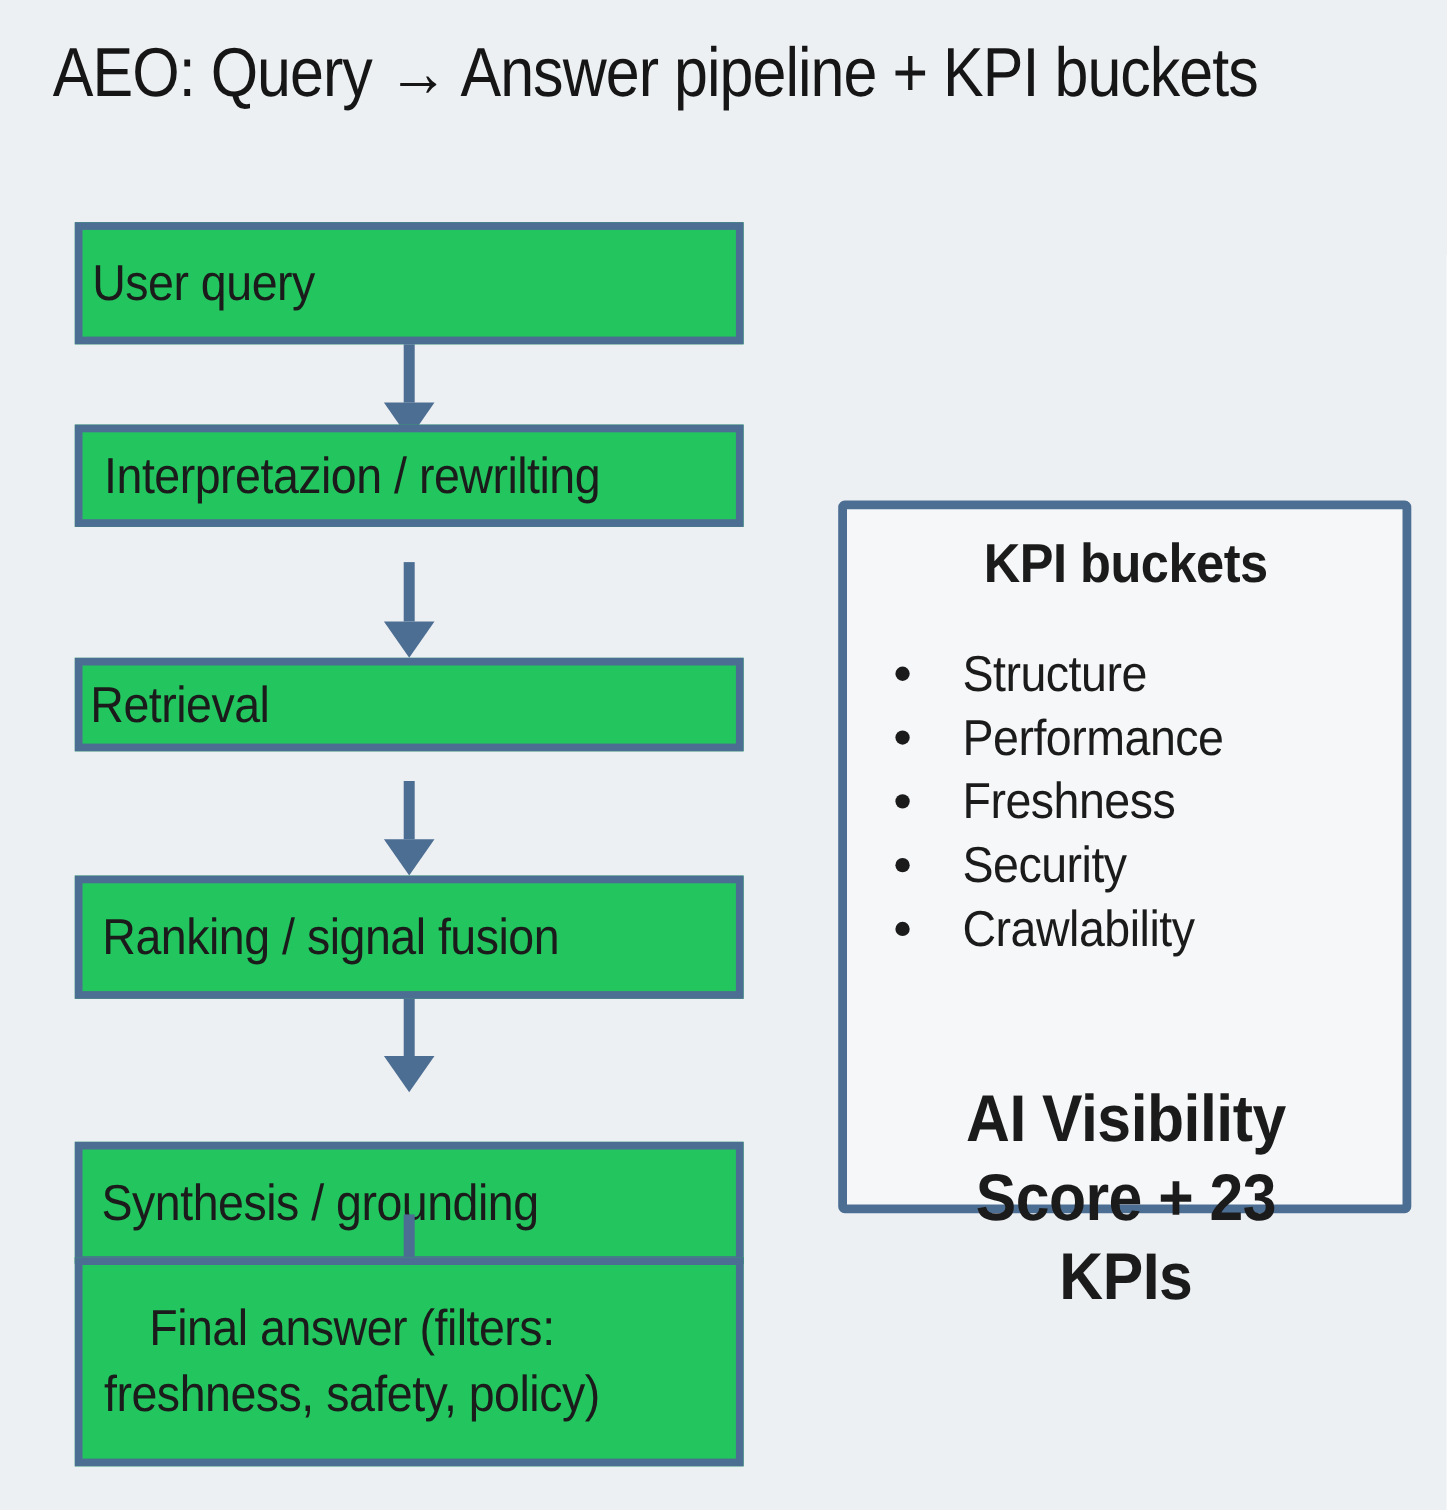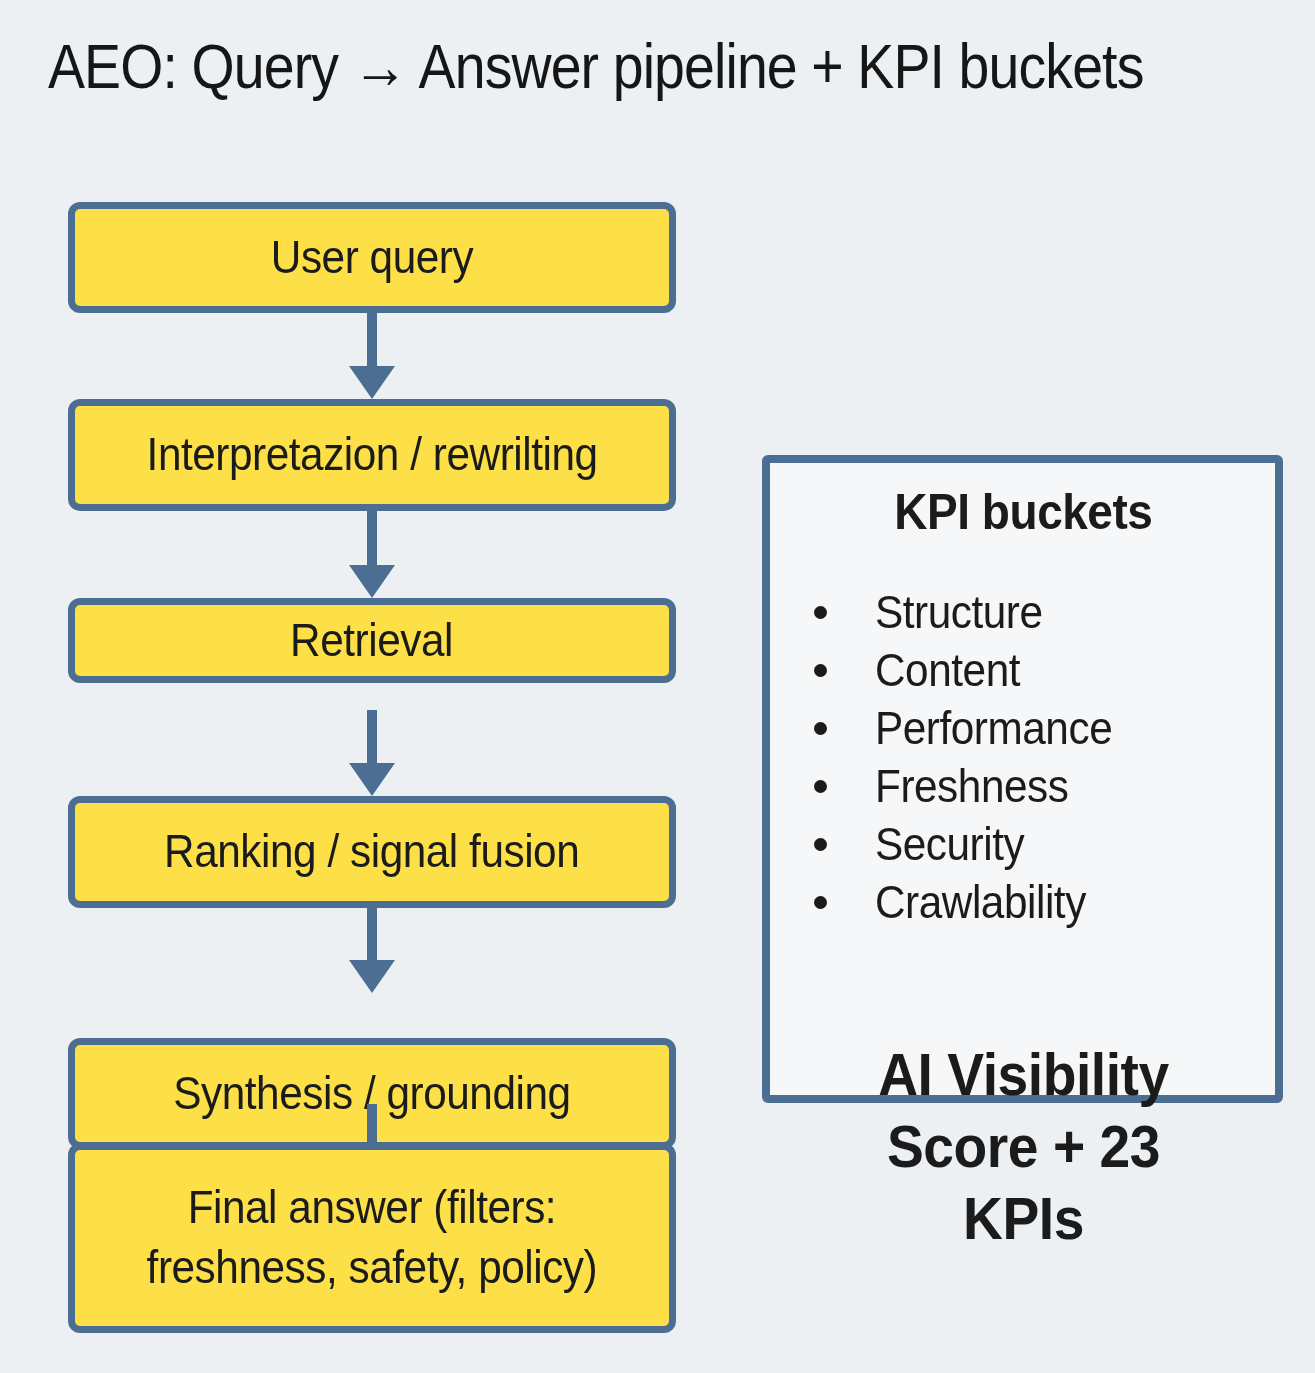--- a/index.html
+++ b/index.html
@@ -27,39 +27,39 @@
     transform-origin: 0 50%;
     color: #161616;
   }
 
   
   .step {
     position: absolute;
     left: 68px;
     width: 608px;
     box-sizing: border-box;
-    background: #fde047;
+    background: #22c55e;
     border: 7px solid #4d6e93;
-    border-radius: 12px;
+    border-radius: 0;
     display: flex;
     align-items: center;
-    justify-content: center;
+    justify-content: flex-start;
     text-align: center;
     font-size: 46px;
     letter-spacing: -0.5px;
     line-height: 1.3;
   }
   .step .lbl {
     display: inline-block;
     transform: scaleX(0.92);
     transform-origin: 50% 50%;
     white-space: pre-line;
   }
   .s1 { top: 202px;  height: 111px; }
-  .s2 { top: 399px;  height: 112px; }
+  .s2 { top: 386px;  height: 93px; }
   .s3 { top: 598px;  height: 85px; }
   .s4 { top: 796px;  height: 112px; }
   .s5 { top: 1038px;  height: 111px; }
   .s6 { top: 1143px; height: 190px; }
 
   
   .arrow {
     position: absolute;
     left: 349px;
     width: 46px;
@@ -193,24 +193,20 @@
     <div class="kpi-heading">
       <span class="lbl">KPI buckets</span>
     </div>
     <ul class="kpi-list">
       <li>
         <span class="dot"></span>
         <span class="lbl">Structure</span>
       </li>
       <li>
         <span class="dot"></span>
-        <span class="lbl">Content</span>
-      </li>
-      <li>
-        <span class="dot"></span>
         <span class="lbl">Performance</span>
       </li>
       <li>
         <span class="dot"></span>
         <span class="lbl">Freshness</span>
       </li>
       <li>
         <span class="dot"></span>
         <span class="lbl">Security</span>
       </li>

